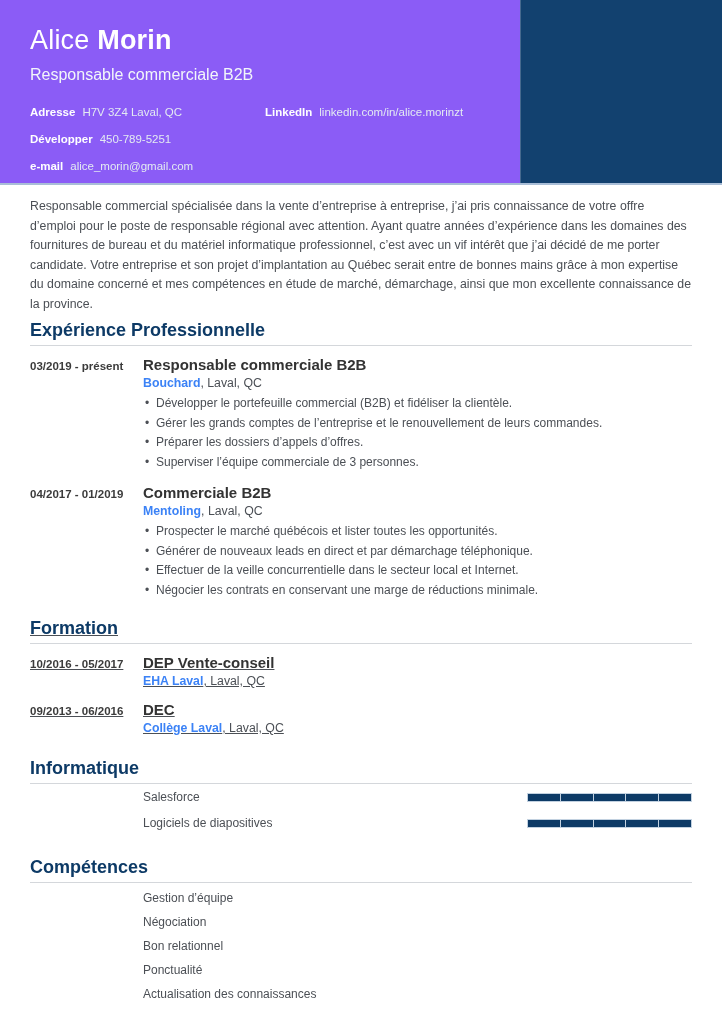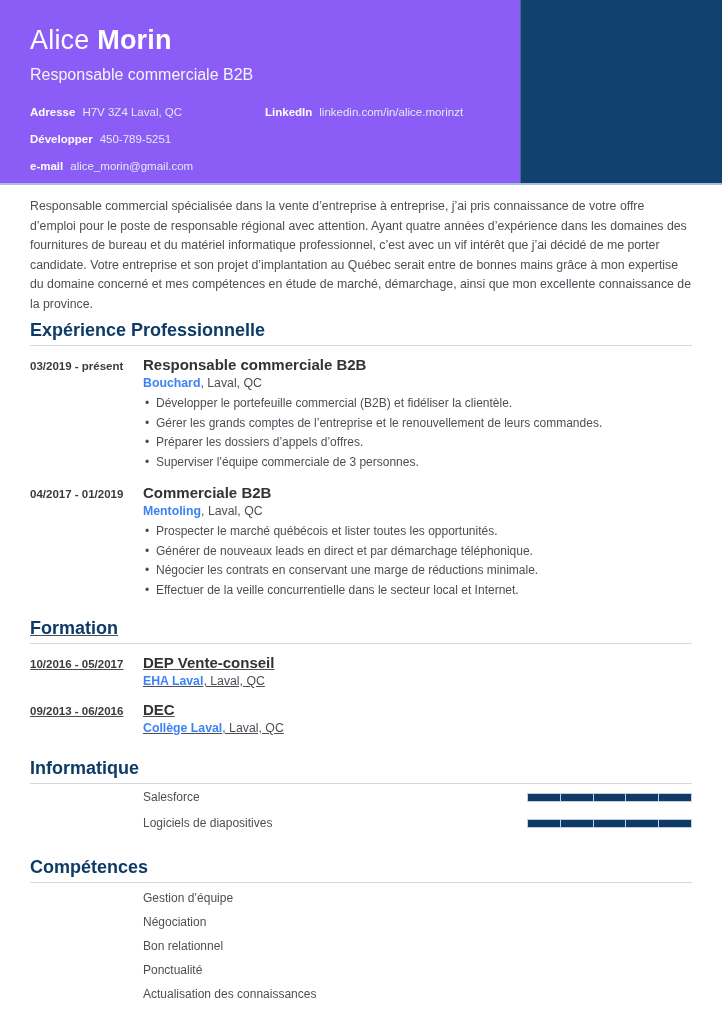--- a/index.html
+++ b/index.html
@@ -118,22 +118,22 @@
     </div>
 
     <div class="entry mt2">
       <div class="dates">04/2017 - 01/2019</div>
       <div class="entry-body">
         <h3 class="entry-title">Commerciale B2B</h3>
         <div class="company"><span class="company-name">Mentoling</span><span>, Laval, QC</span></div>
         <ul class="bullets">
           <li>Prospecter le marché québécois et lister toutes les opportunités.</li>
           <li>Générer de nouveaux leads en direct et par démarchage téléphonique.</li>
+          <li>Effectuer de la veille concurrentielle dans le secteur local et Internet.</li>
           <li>Négocier les contrats en conservant une marge de réductions minimale.</li>
-          <li>Effectuer de la veille concurrentielle dans le secteur local et Internet.</li>
         </ul>
       </div>
     </div>
   </section>
 
   <section class="section sec-edu">
     <h2>Formation</h2>
 
     <div class="entry mt1">
       <div class="dates">10/2016 - 05/2017</div>

